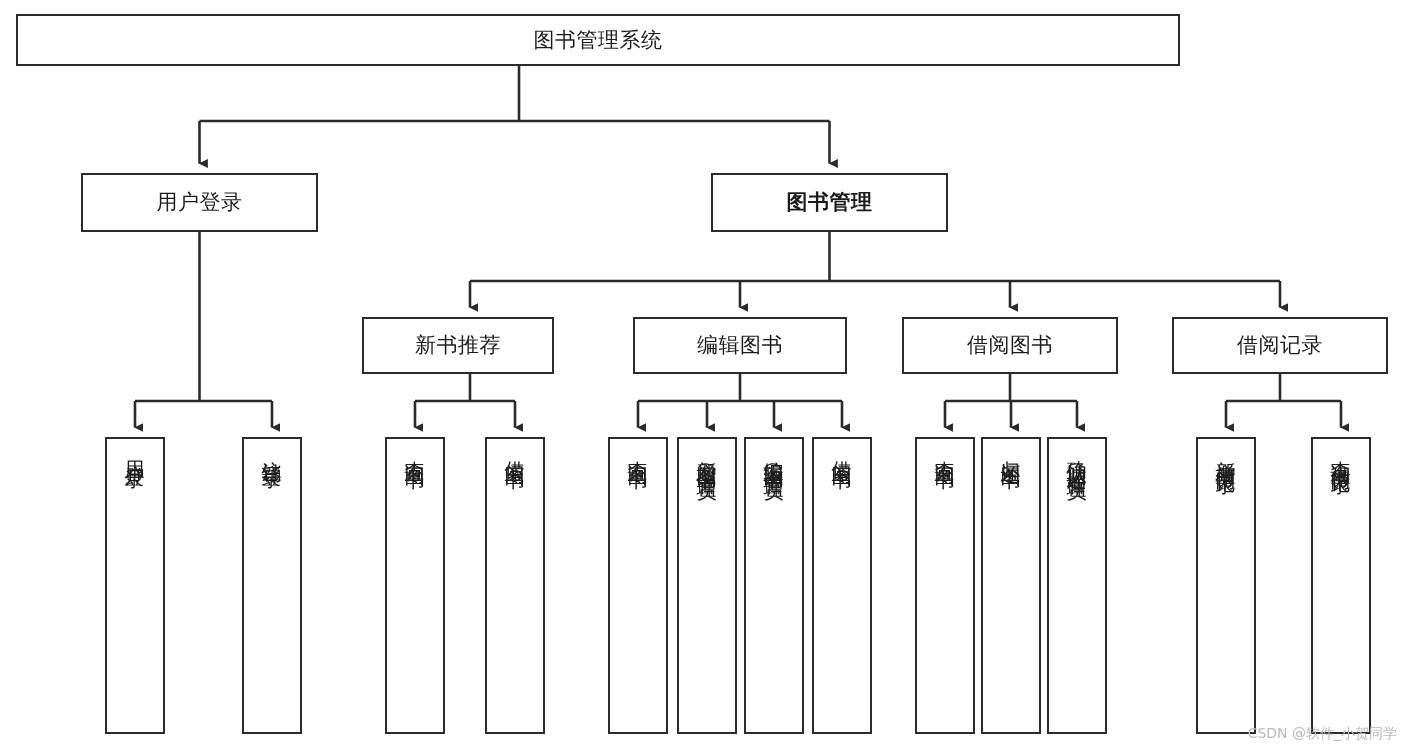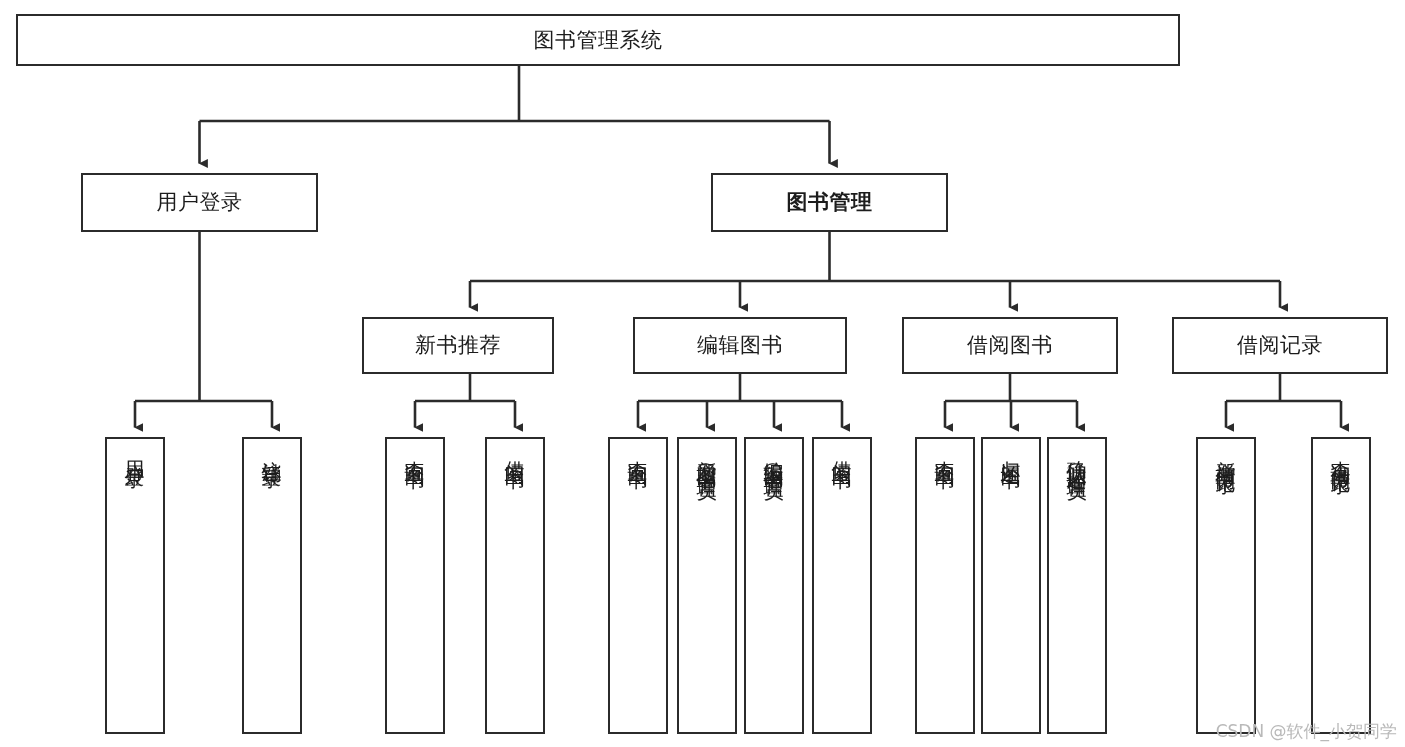--- a/index.html
+++ b/index.html
@@ -59,21 +59,21 @@
     text-orientation: upright;
     font-size: 20px;
     letter-spacing: 3px;
     line-height: 1;
     white-space: nowrap;
   }
   .watermark {
     position: absolute;
     right: 8px;
     bottom: 4px;
-    font-size: 17px;
+    font-size: 14px;
     color: #b9b9b9;
     white-space: nowrap;
     pointer-events: none;
   }
 </style>
 </head>
 <body>
 
 <div id="diagram-root">
 

